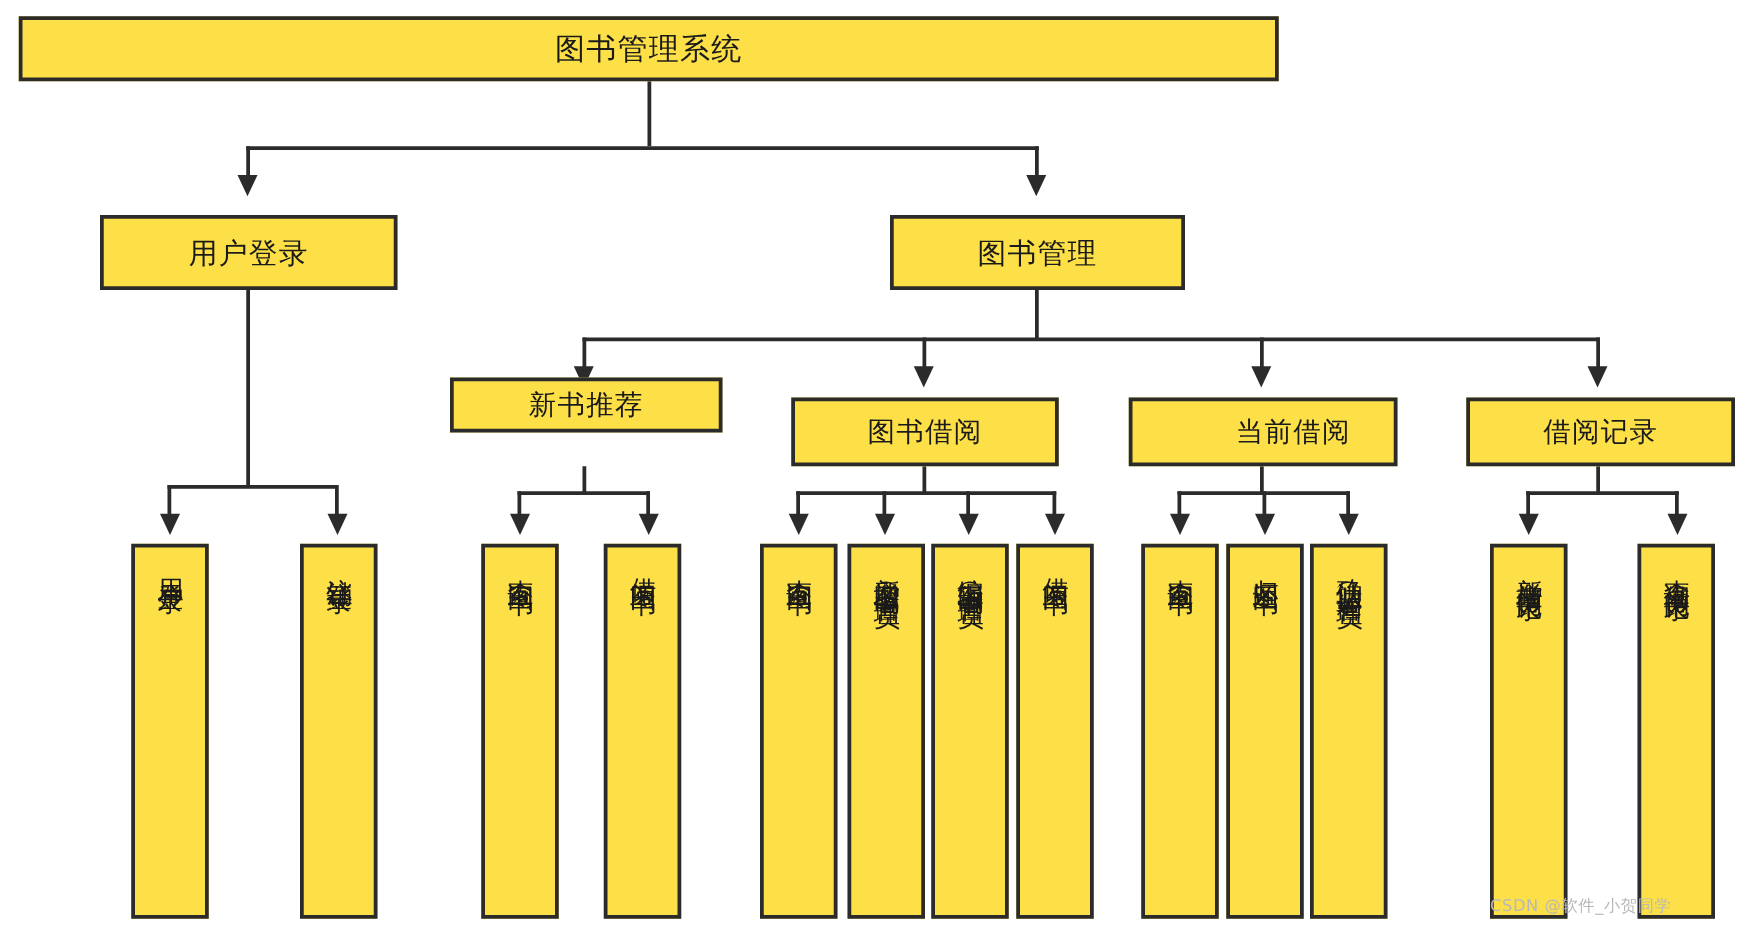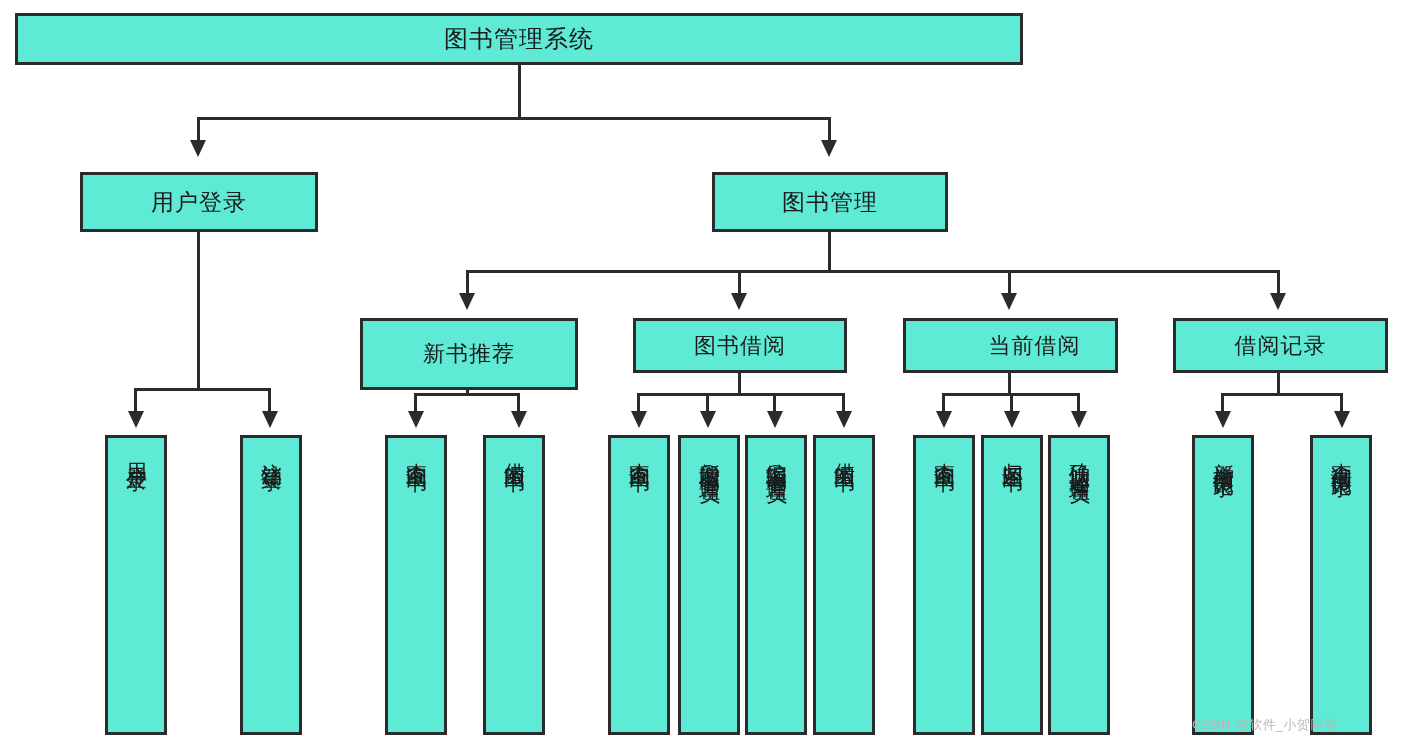--- a/index.html
+++ b/index.html
@@ -13,21 +13,21 @@
   #canvas {
     position: relative;
     width: 1405px;
     height: 747px;
     background: #ffffff;
     overflow: hidden;
   }
   .node {
     position: absolute;
     box-sizing: border-box;
-    background: #5eead4;
+    background: #fde047;
     border: 3px solid #2b2b2b;
     display: flex;
     align-items: center;
     justify-content: center;
     color: #1a1a1a;
   }
   .node.lvl0 {
     border-width: 3px;
     font-size: 24px;
   }
@@ -149,21 +149,21 @@
   </div>
 
   <div class="node lvl1" style="left:80px; top:172px; width:238px; height:60px;">
     <span class="hlabel">用户登录</span>
   </div>
 
   <div class="node lvl1" style="left:712px; top:172px; width:236px; height:60px;">
     <span class="hlabel">图书管理</span>
   </div>
 
-  <div class="node lvl2" style="left:360px; top:318px; width:218px; height:72px;">
+  <div class="node lvl2" style="left:360px; top:302px; width:218px; height:44px;">
     <span class="hlabel">新书推荐</span>
   </div>
 
   <div class="node lvl2" style="left:633px; top:318px; width:214px; height:55px;">
     <span class="hlabel">图书借阅</span>
   </div>
 
   <div class="node lvl2" style="left:903px; top:318px; width:215px; height:55px;padding-left:48px;">
     <span class="hlabel">当前借阅</span>
   </div>

